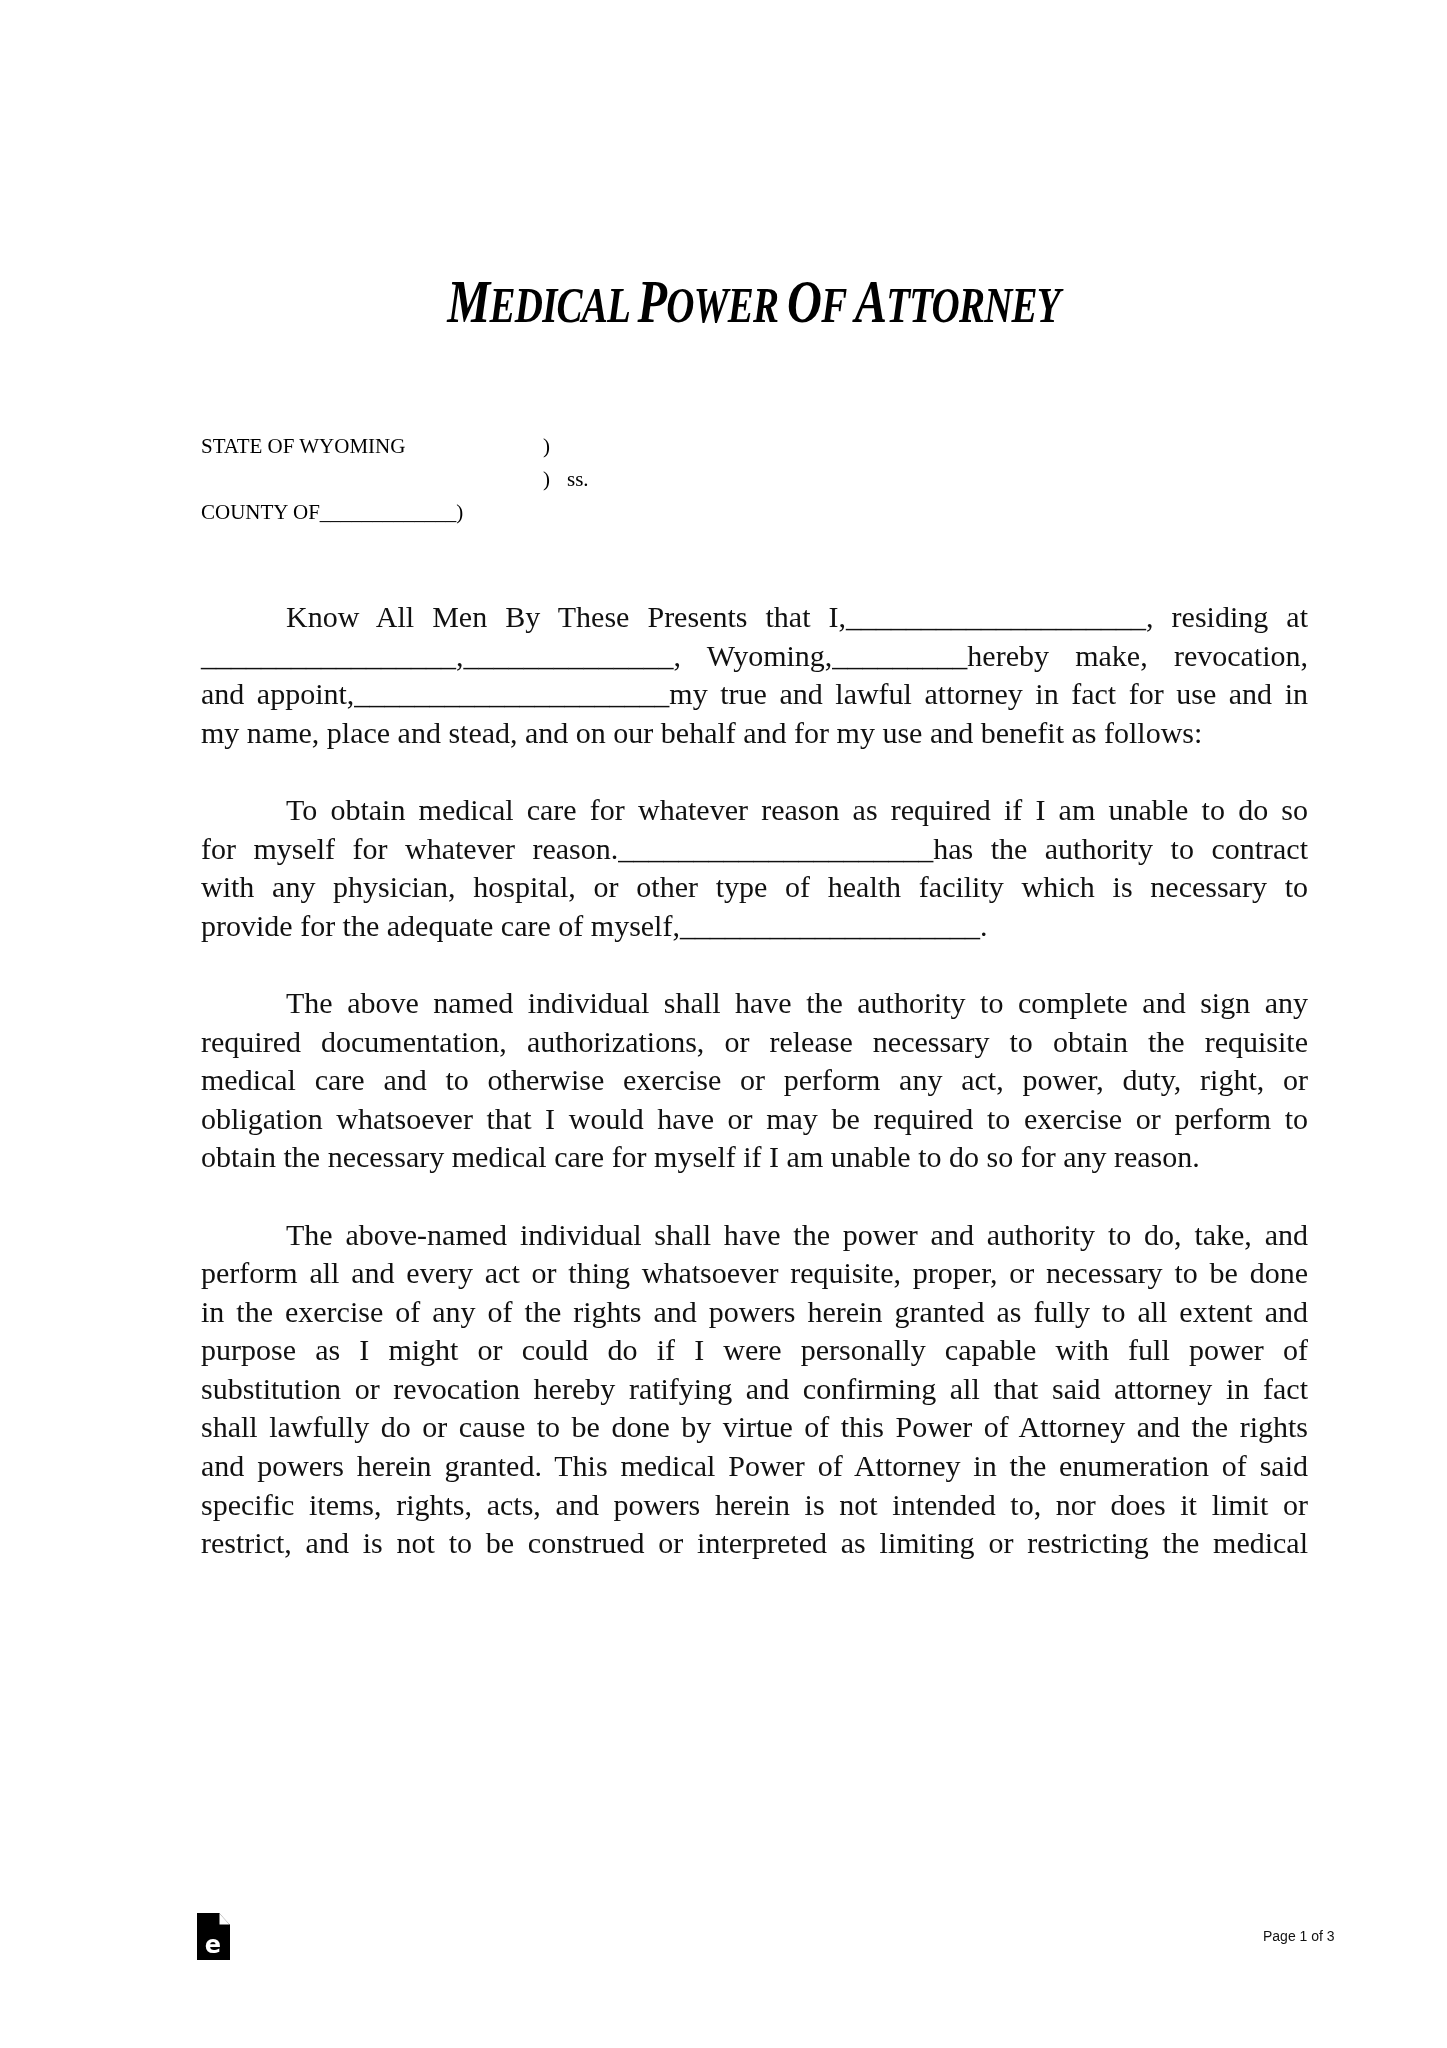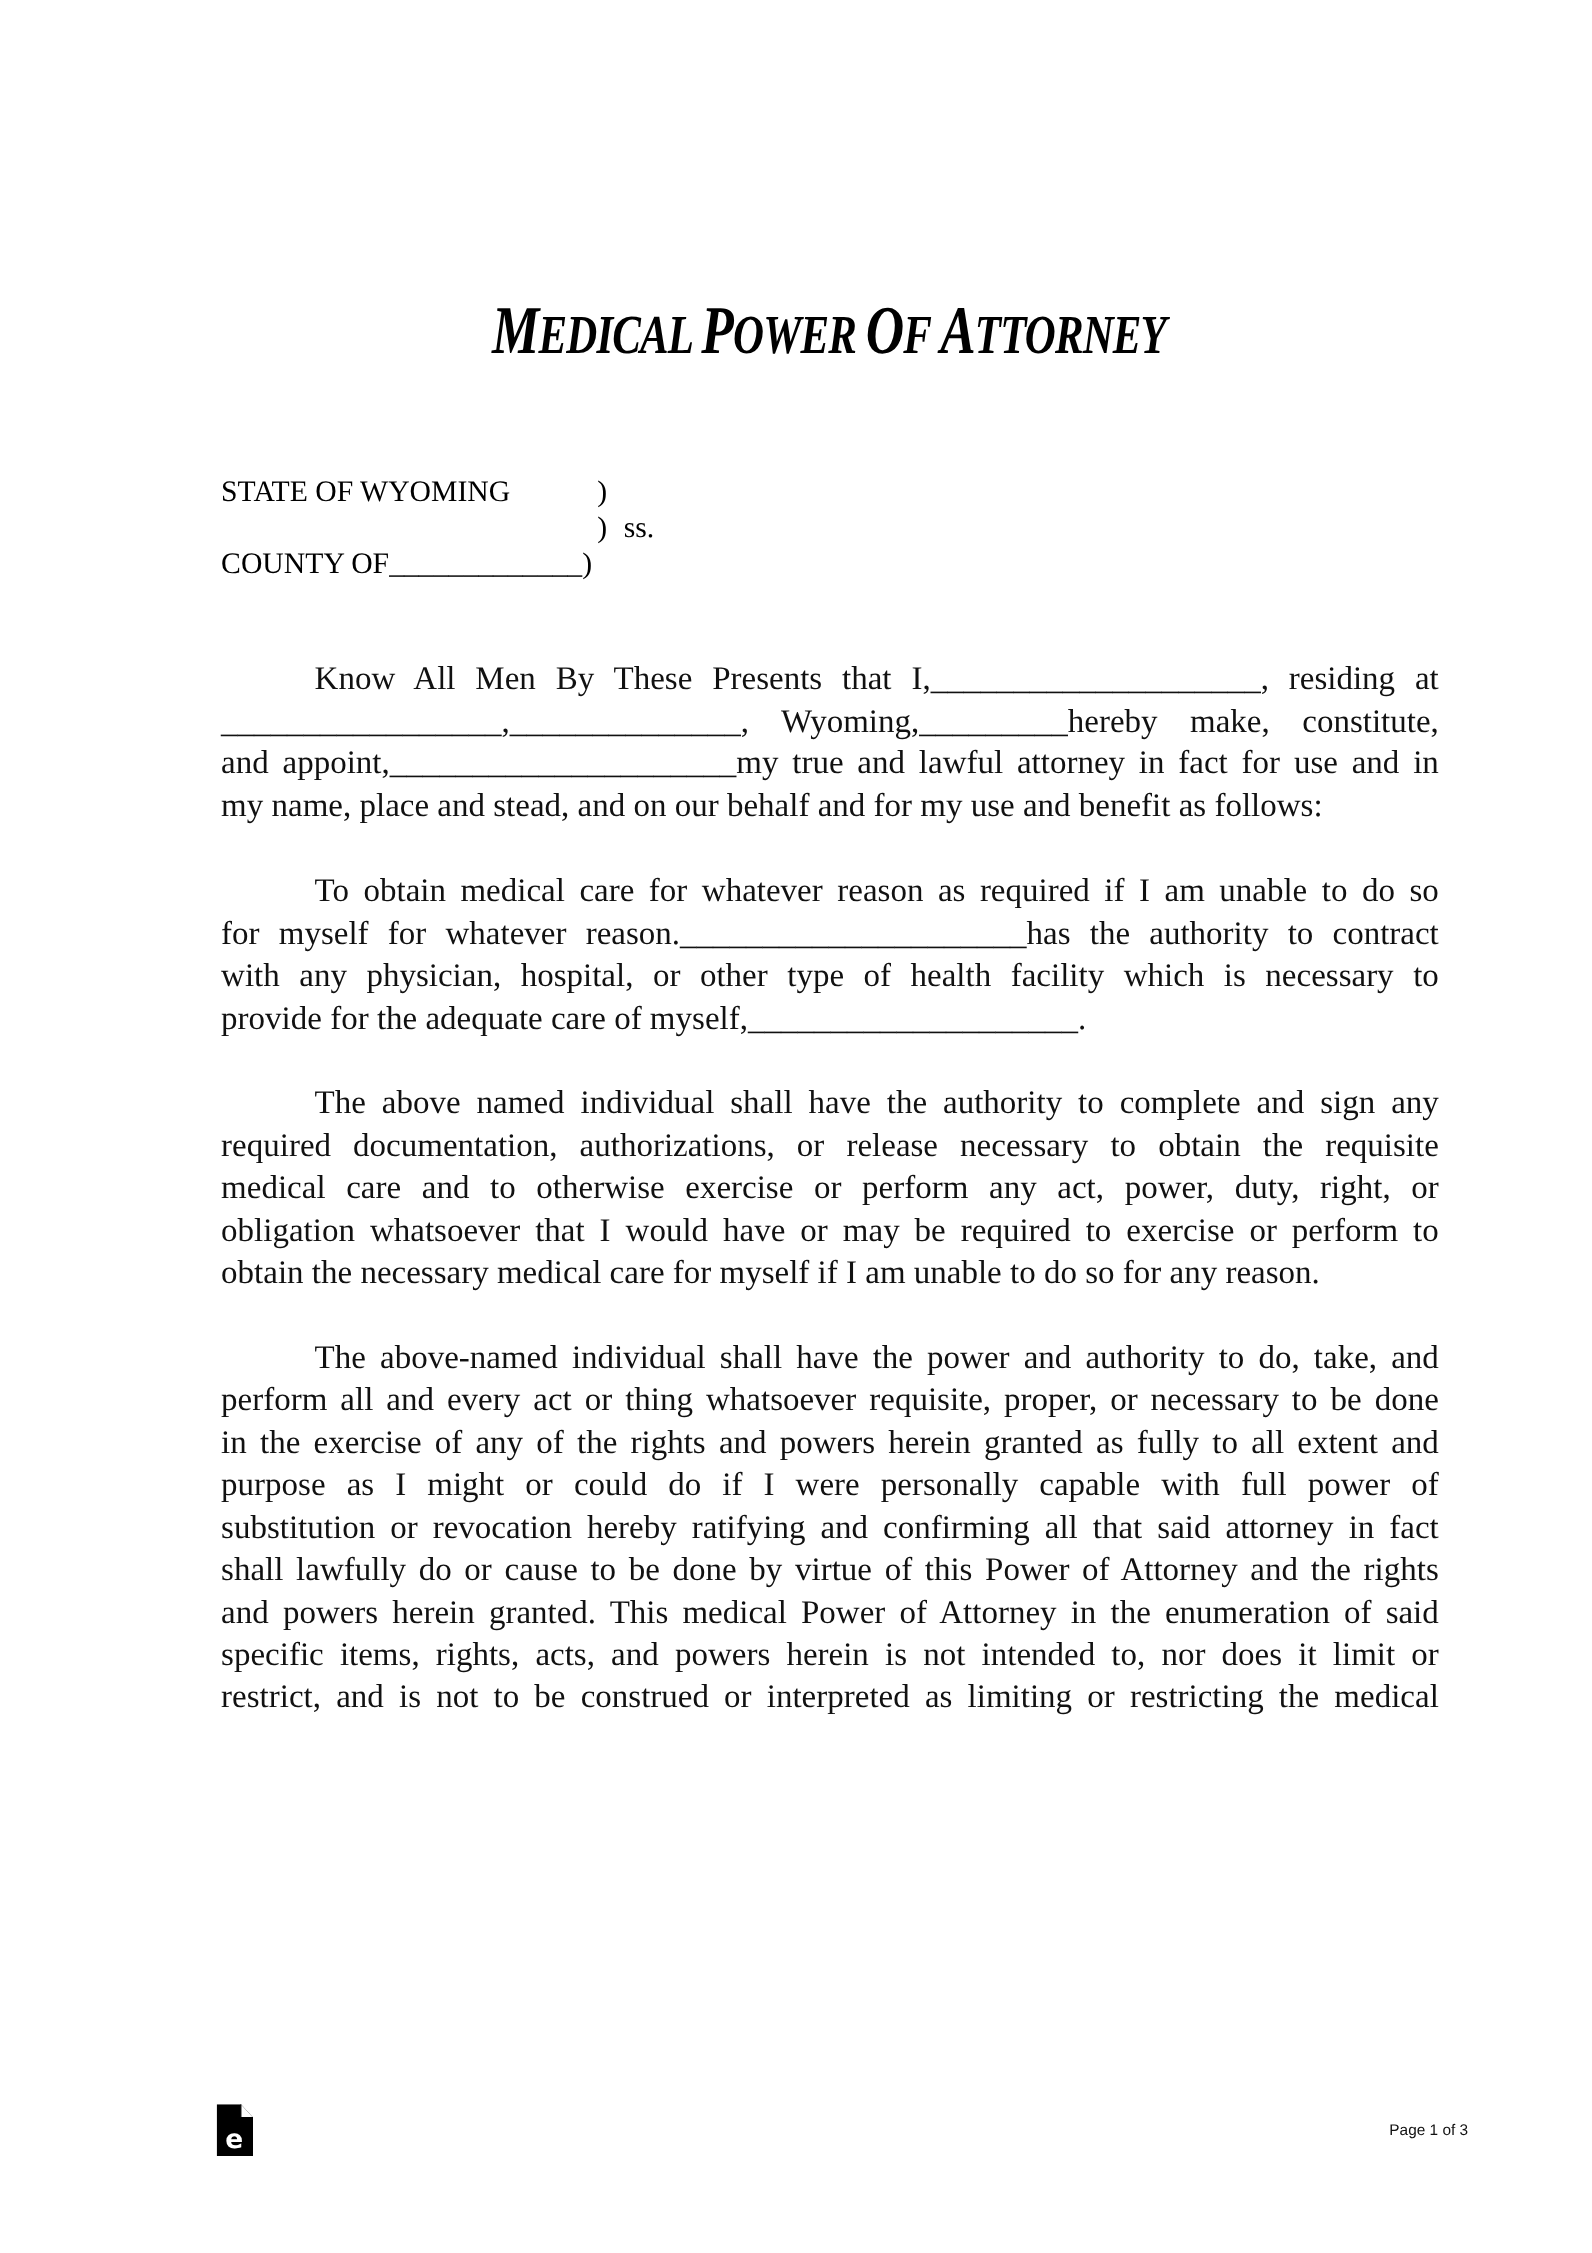--- a/index.html
+++ b/index.html
@@ -7,21 +7,21 @@
   .page { position: absolute; left: 0; top: 0; width: 1447px; height: 2048px; background: #fff; margin-left: 30px; }
   .title {
     position: absolute; left: 0; width: 1447px; top: 266px; text-align: center;
     font-family: "Liberation Serif", "DejaVu Serif", serif; font-weight: bold; font-style: italic;
     font-size: 50px; letter-spacing: -1px; line-height: 70px;
     transform: scaleX(0.78); transform-origin: 724px 0;
   }
   .title .big { font-size: 62px; }
   .venue {
     position: absolute; left: 171px; top: 430px;
-    font-family: "Liberation Serif", serif; font-size: 27px; line-height: 33px;
+    font-family: "Liberation Serif", serif; font-size: 21px; line-height: 33px;
   }
   .venue .row { position: relative; height: 33px; white-space: nowrap; }
   .venue .paren { position: absolute; left: 342px; }
   .venue .ss { position: absolute; left: 366px; }
   .body {
     position: absolute; left: 171px; top: 598px; width: 1107px;
     font-family: "Liberation Serif", serif; font-size: 30px; line-height: 38.6px;
     text-align: justify; color: #111;
   }
   .body p { margin: 0 0 38.6px 0; text-indent: 85px; text-align: justify; }
@@ -56,21 +56,21 @@
       <span class="ss">ss.</span>
     </div>
     <div class="row">
       <span>COUNTY OF</span><span>_____________</span><span>)</span>
     </div>
   </div>
 
   <div class="body" id="body">
       <p>
         <span class="line first">Know All Men By These Presents  that I,____________________, residing at</span>
-        <span class="line">_________________,______________, Wyoming,_________hereby make, constitute,</span>
+        <span class="line">_________________,______________, Wyoming,_________hereby make, revocation,</span>
         <span class="line">and appoint,_____________________my true and lawful attorney in fact for use and in</span>
         <span class="line last">my name, place and stead, and on our behalf and for my use and benefit as follows:</span>
       </p>
       <p>
         <span class="line first">To obtain medical care for whatever reason as required if I am unable to do so</span>
         <span class="line">for myself for whatever reason._____________________has the authority to contract</span>
         <span class="line">with any physician, hospital, or other type of health facility which is necessary to</span>
         <span class="line last">provide for the adequate care of myself,____________________.</span>
       </p>
       <p>

